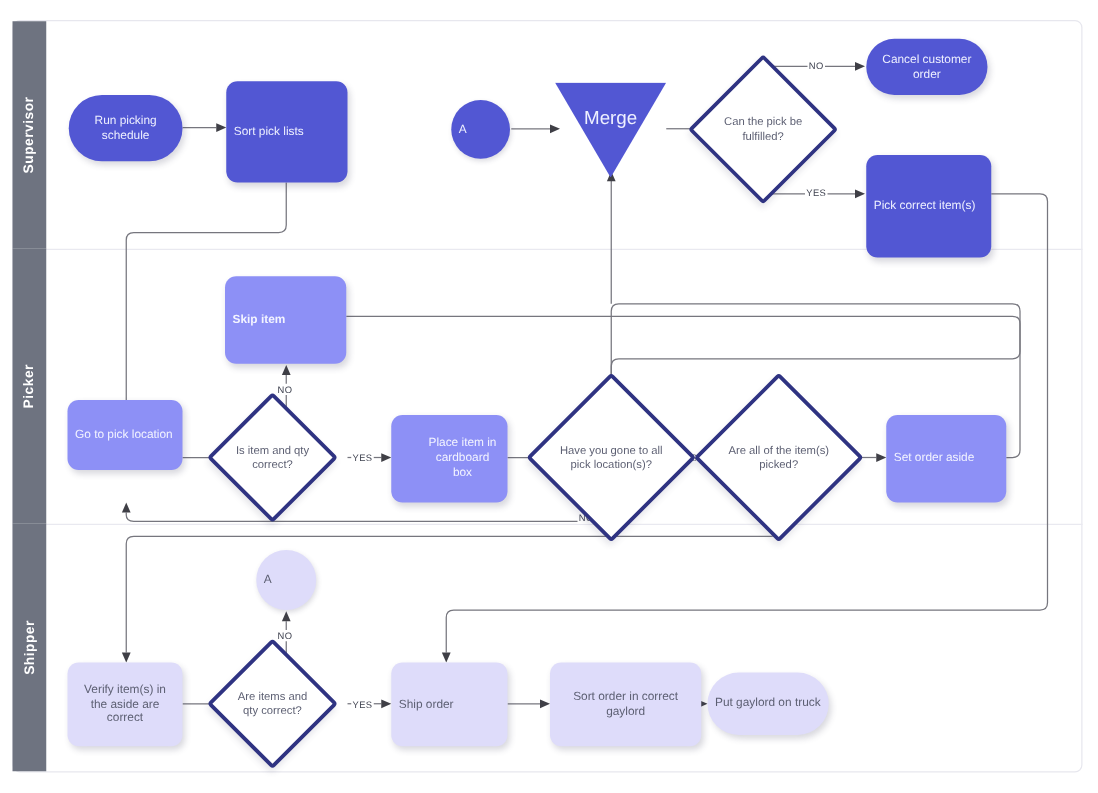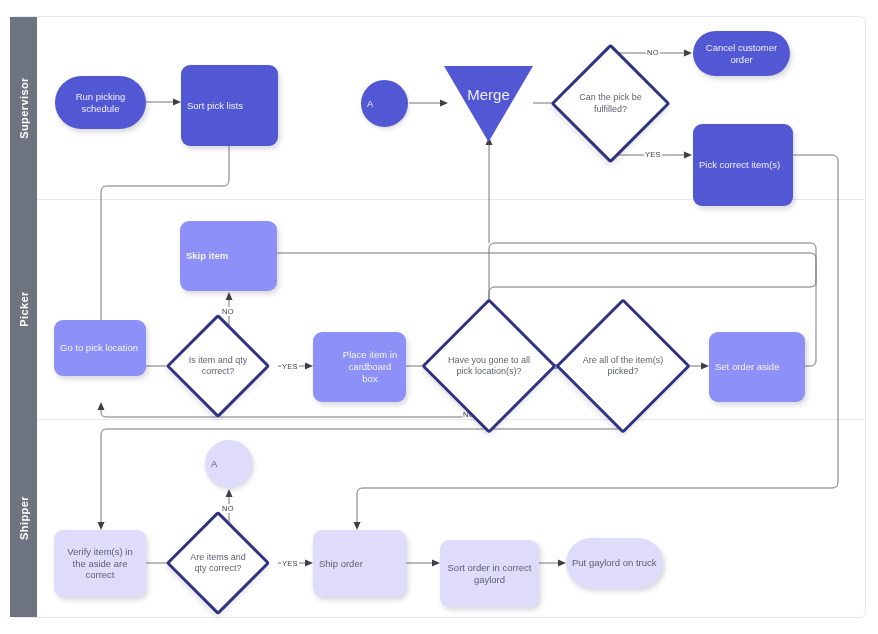--- a/index.html
+++ b/index.html
@@ -274,21 +274,21 @@
 
   <div class="diamond" style="left:181px;top:526px;width:74px;height:74px;">
     <div class="dshape"></div>
     <div class="dtext">Are items and qty correct?</div>
   </div>
 
   <div class="node proc shp" style="left:313px;top:530px;width:93px;height:67px;">
     <span>Ship order</span>
   </div>
 
-  <div class="node proc shp" style="left:440px;top:530px;width:99px;height:67px;margin-top:10px;">
+  <div class="node proc shp" style="left:440px;top:530px;width:121px;height:67px;">
     <span>Sort order in correct gaylord</span>
   </div>
 
   <div class="node term shp" style="left:566px;top:538px;width:97px;height:50px;">
     <span>Put gaylord on truck</span>
   </div>
 
 </div>
 
 </body></html>

